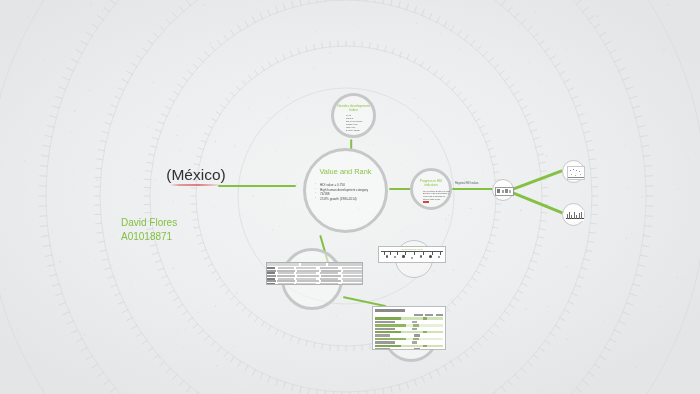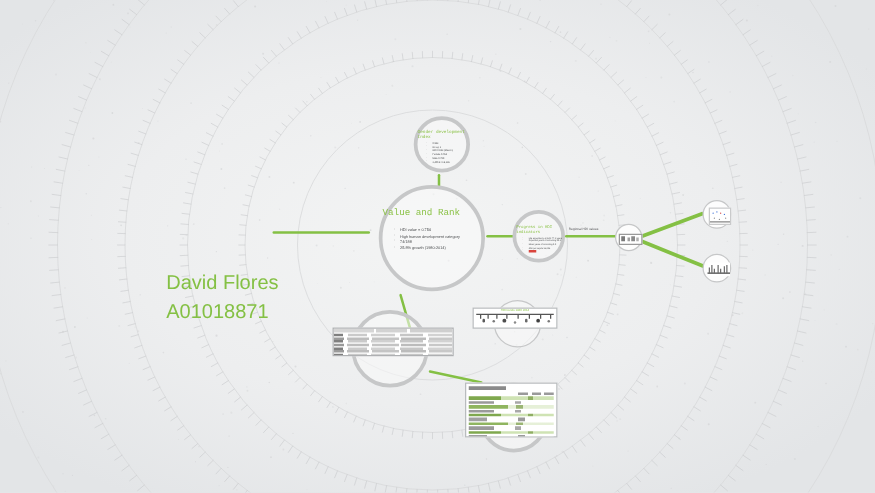--- a/index.html
+++ b/index.html
@@ -14,31 +14,31 @@
   
   .bg-svg{position:absolute;left:0;top:0;width:700px;height:394px;}
 
   
   .title-block{position:absolute;left:96px;top:165px;width:200px;text-align:center;}
   .title-line1{font-size:15.5px;color:#2f3133;letter-spacing:.1px;line-height:1.28;white-space:nowrap;}
   .title-line2{font-size:15.5px;color:#2f3133;line-height:1.28;position:relative;display:inline-block;}
   .title-line2::after{content:"";position:absolute;left:6%;right:6%;bottom:-1px;height:2px;
       background:linear-gradient(90deg,rgba(226,120,120,0),#e08a8a 18%,#d86a6a 55%,rgba(226,120,120,0));
       opacity:.85;}
-  .author{position:absolute;left:133px;top:216px;color:#84c044;font-size:16px;line-height:1.42;}
+  .author{position:absolute;left:121px;top:216px;color:#84c044;font-size:10px;line-height:1.42;}
 
   
   .edge{position:absolute;background:#84c044;transform-origin:0 50%;border-radius:1px;}
 
   
   .ring{position:absolute;border-radius:50%;border:3px solid #c6c7c8;background:rgba(250,250,250,.55);box-sizing:border-box;}
   .ring.thin{border-width:1.6px;}
   .ring.white{background:#fdfdfd;}
 
-  .node-title{color:#8dc34a;font-weight:400;font-family:Liberation Mono, monospace;}
+  .node-title{color:#8dc34a;text-align:center;font-weight:400;}
   .bullets{list-style:none;margin:0;padding:0;}
   .bullets li{color:#4a4c4e;white-space:nowrap;position:relative;padding-left:5px;}
   .bullets li::before{content:"·";position:absolute;left:0;top:-1px;}
 
   
   #node-value{left:303px;top:148px;width:85px;height:85px;}
   #node-value .node-title{font-size:7.4px;margin-top:16px;}
   #node-value .bullets{margin-top:7px;margin-left:9px;}
   #node-value .bullets li{font-size:3.1px;line-height:1.52;}
 
@@ -871,20 +871,21 @@
   <div class="edge" style="left:218px;top:185px;width:78px;height:2px;"></div>
   <div class="edge" style="left:351px;top:138px;width:10px;height:2.4px;transform:rotate(90deg);transform-origin:0 50%;"></div>
   <div class="edge" style="left:389px;top:188px;width:22px;height:2.4px;"></div>
   <div class="edge" style="left:452px;top:188px;width:41px;height:2.4px;"></div>
   <div class="edge" style="left:512px;top:188px;width:54px;height:2.6px;transform:rotate(-20.5deg);"></div>
   <div class="edge" style="left:512px;top:191px;width:56px;height:2.6px;transform:rotate(22deg);"></div>
   <div class="edge" style="left:320px;top:234px;width:32px;height:2.4px;transform:rotate(74deg);"></div>
   <div class="edge" style="left:343px;top:296px;width:44px;height:2.4px;transform:rotate(12deg);"></div>
 
   <div class="title-block">
+    <div class="title-line2">(México)</div>
   </div>
   <div class="author">
     <div>David Flores</div>
     <div>A01018871</div>
   </div>
 
   <div class="ring" id="node-value">
     <div class="node-title">Value and Rank</div>
     <ul class="bullets">
       <li>HDI value = 0.756</li>

